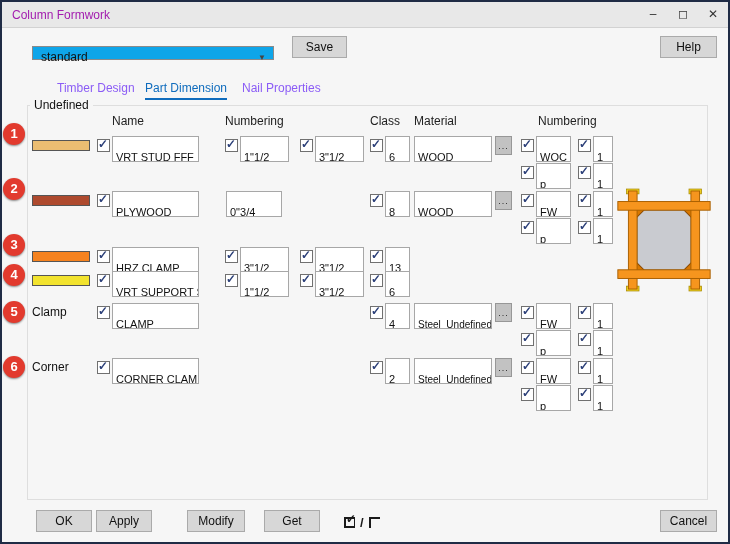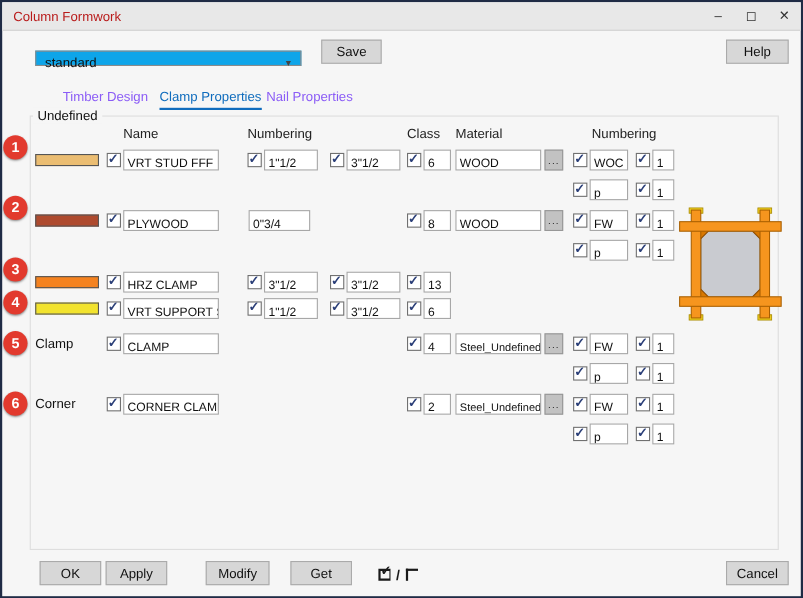--- a/index.html
+++ b/index.html
@@ -9,21 +9,21 @@
   .dialog {
     position: relative; width: 730px; height: 544px;
     border: 2px solid #1f2b45; background: #f6f6f6; overflow: hidden;
   }
 
   
   .titlebar {
     position: absolute; left:0; top:0; right:0; height: 26px;
     background: #e8e8e8; border-bottom: 1px solid #d2d2d2;
   }
-  .title { position:absolute; left:10px; top:0; line-height:26px; font-size:12px; color:#b91c1c; }
+  .title { position:absolute; left:10px; top:0; line-height:26px; font-size:12px; color:#a21caf; }
   .win-controls { position:absolute; right:0; top:0; height:26px; display:flex; }
   .win-btn { width:30px; height:26px; line-height:25px; text-align:center; font-size:12px; color:#333; cursor:default; }
 
   
   .combo {
     position:absolute; left:30px; top:44px; width:242px; height:14px;
     background:#0ea5e9; border:1px solid #8a8a8a;
   }
   .combo-value { position:absolute; left:8px; top:0; line-height:20px; font-size:12px; color:#111; }
   .combo-arrow { position:absolute; right:7px; top:6px; font-size:8px; color:#444; }
@@ -40,21 +40,21 @@
   
   .groupbox { position:absolute; left:25px; top:103px; width:681px; height:395px; border:1px solid #dedede; }
   .group-label { position:absolute; left:28px; top:96px; font-size:12px; color:#111; background:#f6f6f6; padding:0 4px; z-index:2; }
 
   .col-header { position:absolute; top:112px; font-size:12px; color:#222; }
 
   
   .prow { position:absolute; left:0; width:726px; height:20px; }
   .field {
     position:absolute; top:0; height:19px; background:#fff; border:1px solid #a7a7a7;
-    font-size:11px; line-height:17px; padding:4px 3px; color:#111;
+    font-size:11px; line-height:17px; padding:12px 3px; color:#111;
     white-space:nowrap; overflow:hidden;
   }
   .field.small { font-size:10px; }
   .cb {
     position:absolute; top:3px; width:13px; height:13px;
     background:#fff; border:1px solid #707070;
   }
   .cb::after {
     content:"\2713"; position:absolute; top:-3px; left:0px;
     font-size:12px; font-weight:bold; color:#2b3f78;
@@ -99,21 +99,21 @@
   </div>
 
   <div class="combo">
     <span class="combo-value">standard</span>
     <span class="combo-arrow">▼</span>
   </div>
   <button class="btn" style="left:290px;top:34px;width:55px">Save</button>
   <button class="btn" style="left:658px;top:34px;width:57px">Help</button>
 
   <span class="tab" style="left:55px">Timber Design</span>
-  <span class="tab active" style="left:143px">Clamp Properties</span>
+  <span class="tab active" style="left:143px">Part Dimension</span>
   <span class="tab" style="left:240px">Nail Properties</span>
 
   <div class="groupbox"></div>
   <span class="group-label">Undefined</span>
 
   <span class="col-header" style="left:110px">Name</span>
   <span class="col-header" style="left:223px">Numbering</span>
   <span class="col-header" style="left:368px">Class</span>
   <span class="col-header" style="left:412px">Material</span>
   <span class="col-header" style="left:536px">Numbering</span>

